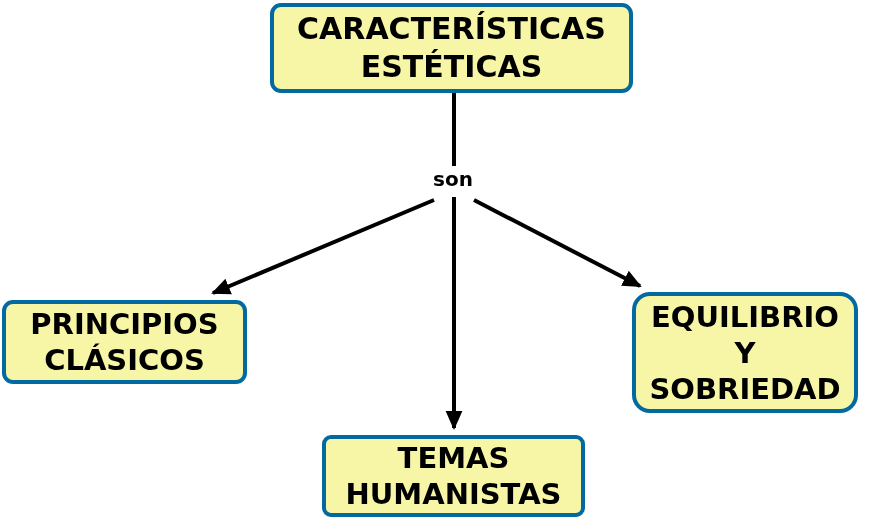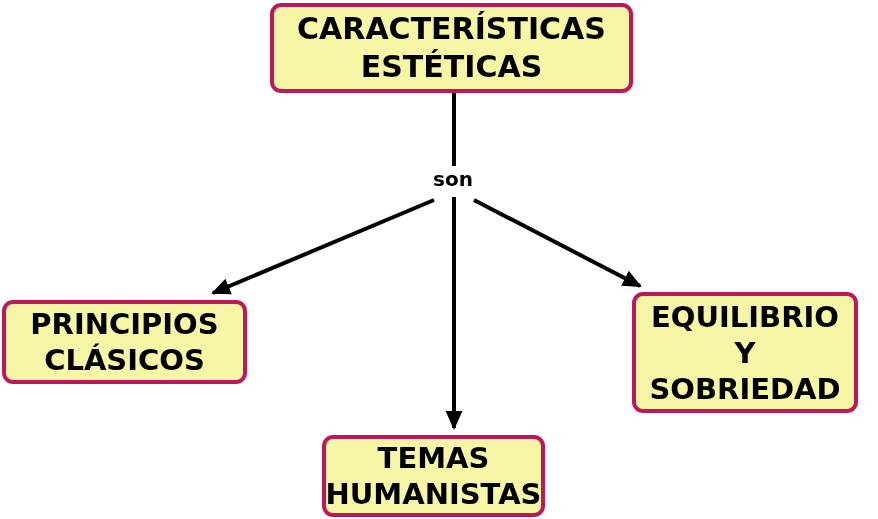--- a/index.html
+++ b/index.html
@@ -19,21 +19,21 @@
     position: absolute;
     left: 0;
     top: 0;
     width: 878px;
     height: 519px;
   }
   .node {
     position: absolute;
     box-sizing: border-box;
     background: #F6F6A6;
-    border: 4px solid #be185d;
+    border: 4px solid #0369a1;
     border-radius: 11px;
     color: #000000;
     font-weight: bold;
     display: flex;
     align-items: center;
     justify-content: center;
     text-align: center;
     white-space: pre-line;
   }
   .node-root {
@@ -43,29 +43,31 @@
     line-height: 38px;
   }
   .node-left {
     left: 2px; top: 300px;
     width: 245px; height: 84px;
     font-size: 29px;
     line-height: 36px;
   }
   .node-bottom {
     left: 322px; top: 435px;
-    width: 223px; height: 82px;
+    width: 263px; height: 82px;
     font-size: 29px;
     line-height: 36px;
+    border-radius: 9px;
   }
   .node-right {
     left: 632px; top: 292px;
     width: 226px; height: 121px;
     font-size: 29px;
     line-height: 36px;
+    border-radius: 18px;
   }
   .link-label {
     position: absolute;
     left: 414px; top: 163px;
     width: 78px;
     color: #000000;
     font-size: 20px;
     font-weight: bold;
     text-align: center;
     line-height: 32px;

